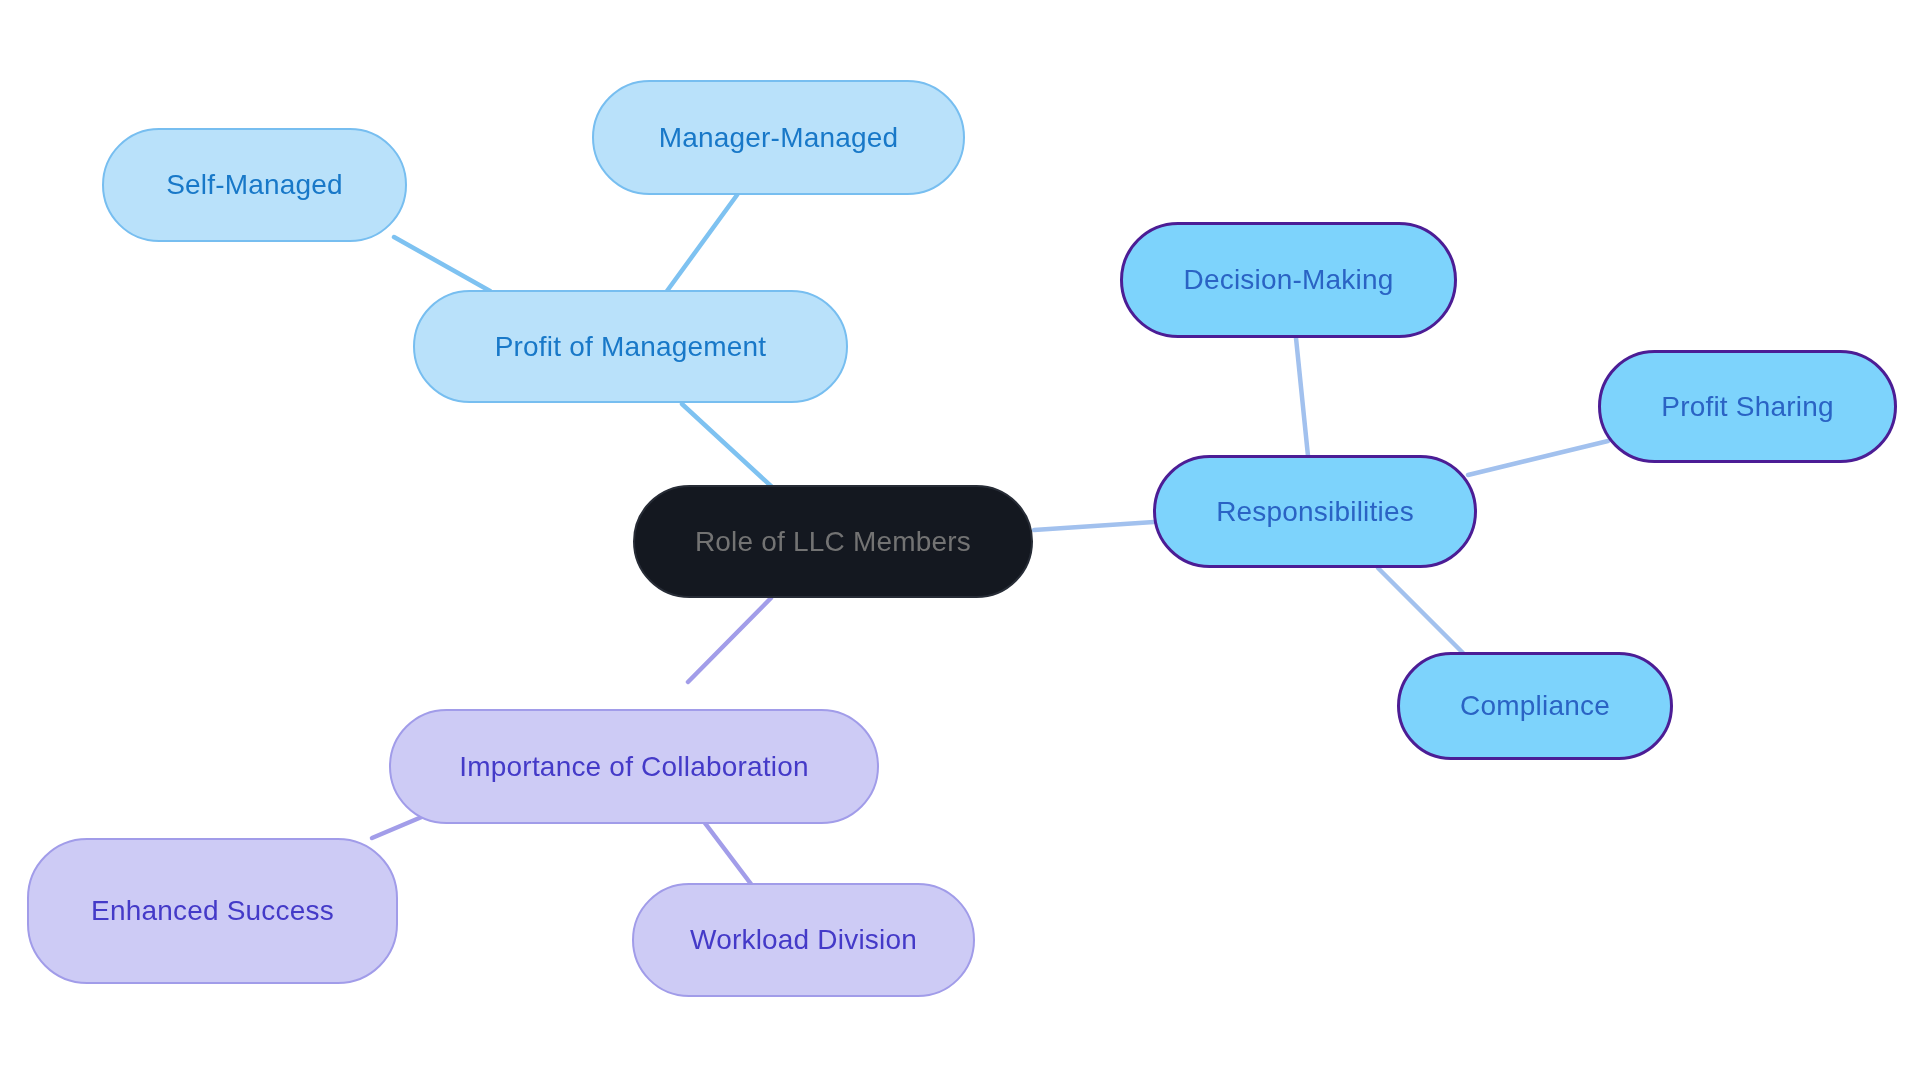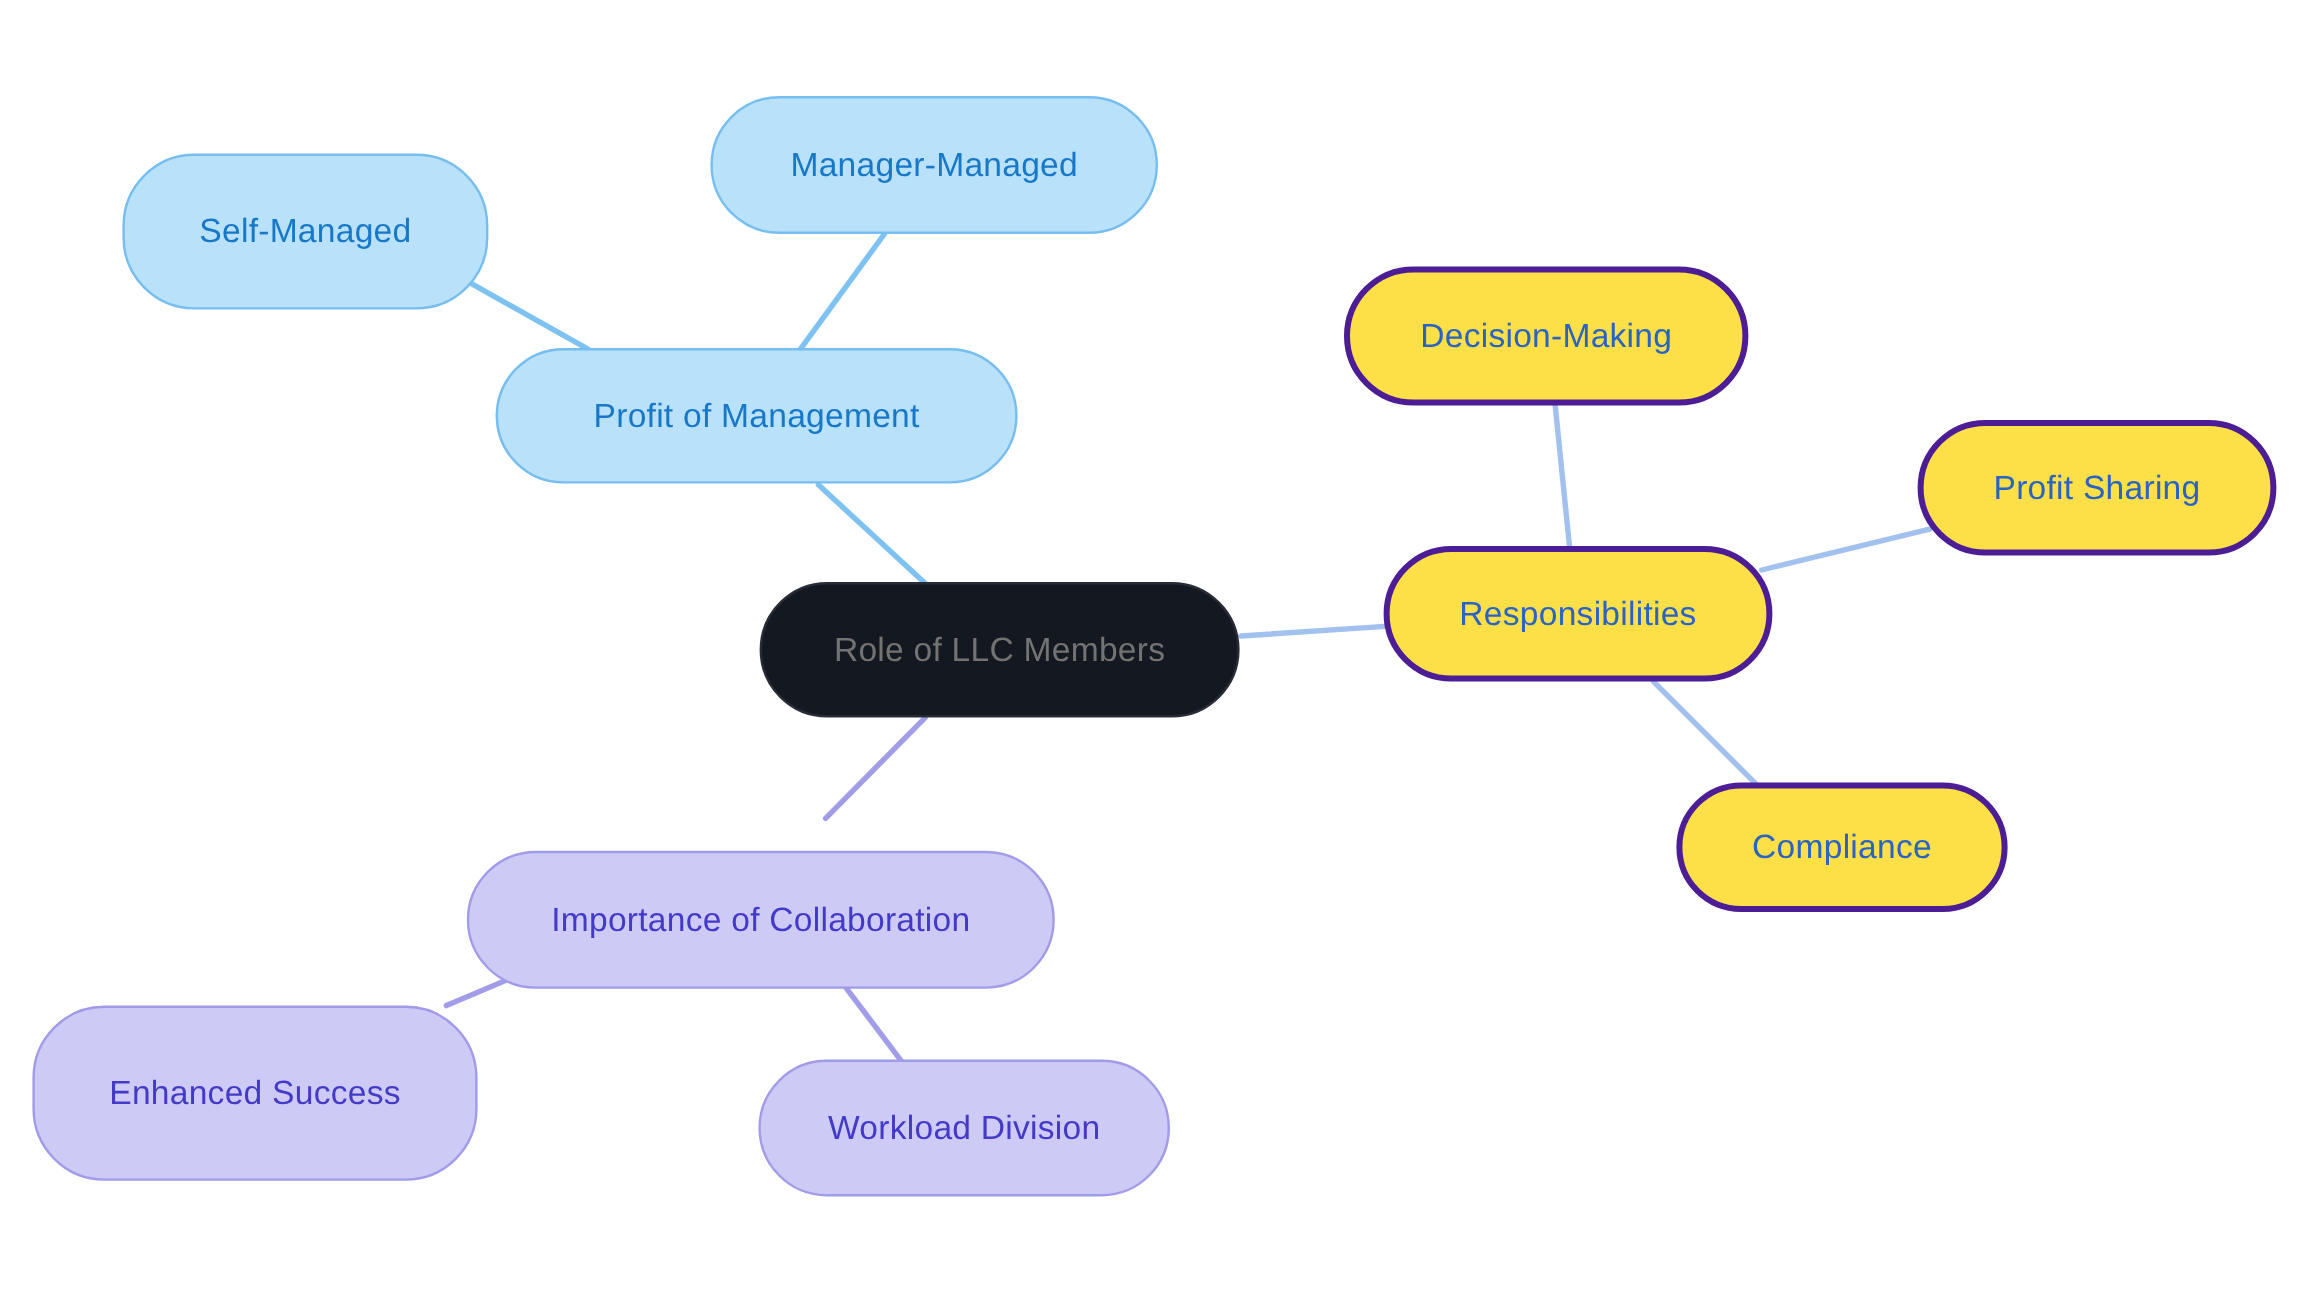--- a/index.html
+++ b/index.html
@@ -40,33 +40,33 @@
     background: #141820;
     border: 2px solid #272C36;
     color: #737373;
   }
   .node.mgmt {
     background: #B9E1FA;
     border: 2px solid #77BEF0;
     color: #1878C8;
   }
   .node.resp {
-    background: #fde047;
-    border: 5px solid #4c1d95;
+    background: #7dd3fc;
+    border: 3px solid #4c1d95;
     color: #2A63C4;
   }
   .node.collab {
     background: #CDCBF5;
     border: 2px solid #A19CE9;
     color: #443AC8;
   }
   
   .n-root      { left: 633px;  top: 485px; width: 400px; height: 113px; }
   .n-types     { left: 413px;  top: 290px; width: 435px; height: 113px; }
-  .n-self      { left: 102px;  top: 128px; width: 305px; height: 130px; }
+  .n-self      { left: 102px;  top: 128px; width: 305px; height: 114px; }
   .n-manager   { left: 592px;  top: 80px;  width: 373px; height: 115px; text-align: center; }
   .n-resp      { left: 1153px; top: 455px; width: 324px; height: 113px; }
   .n-decision  { left: 1120px; top: 222px; width: 337px; height: 116px; }
   .n-profit    { left: 1598px; top: 350px; width: 299px; height: 113px; }
   .n-comply    { left: 1397px; top: 652px; width: 276px; height: 108px; }
   .n-collab    { left: 389px;  top: 680px; width: 490px; height: 115px; margin-top: 29px; }
   .n-enhanced  { left: 27px;   top: 838px; width: 371px; height: 146px; }
   .n-workload  { left: 632px;  top: 883px; width: 343px; height: 114px; }
 </style>
 </head>

